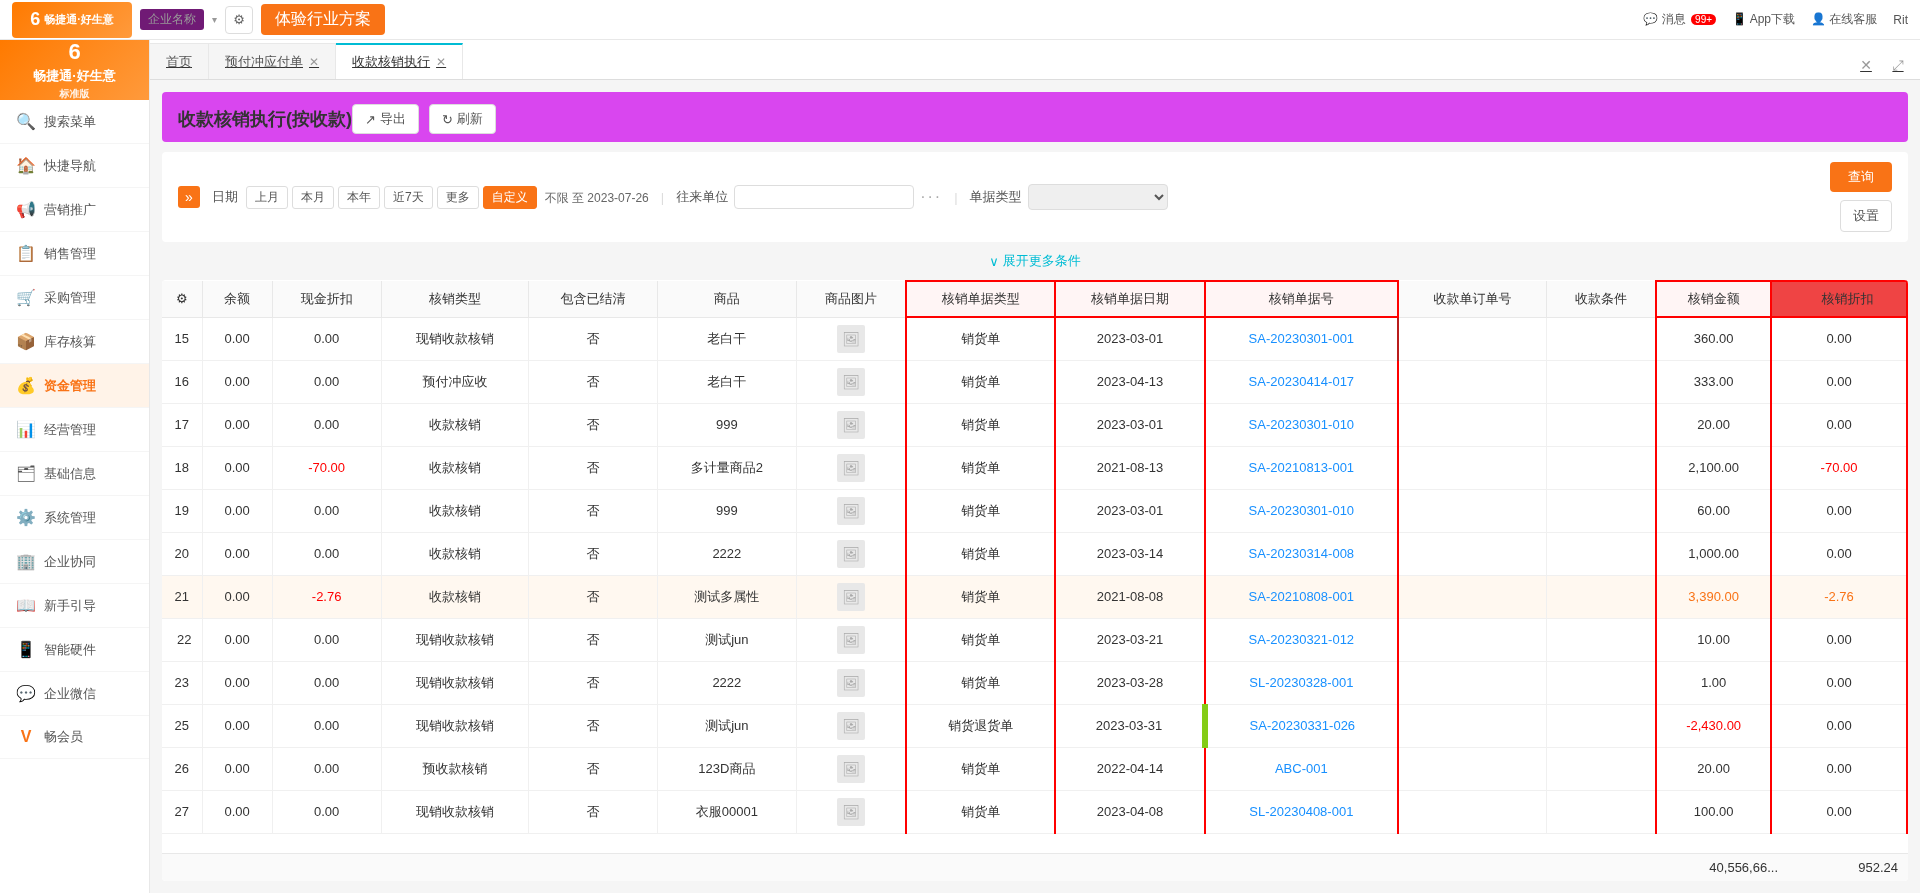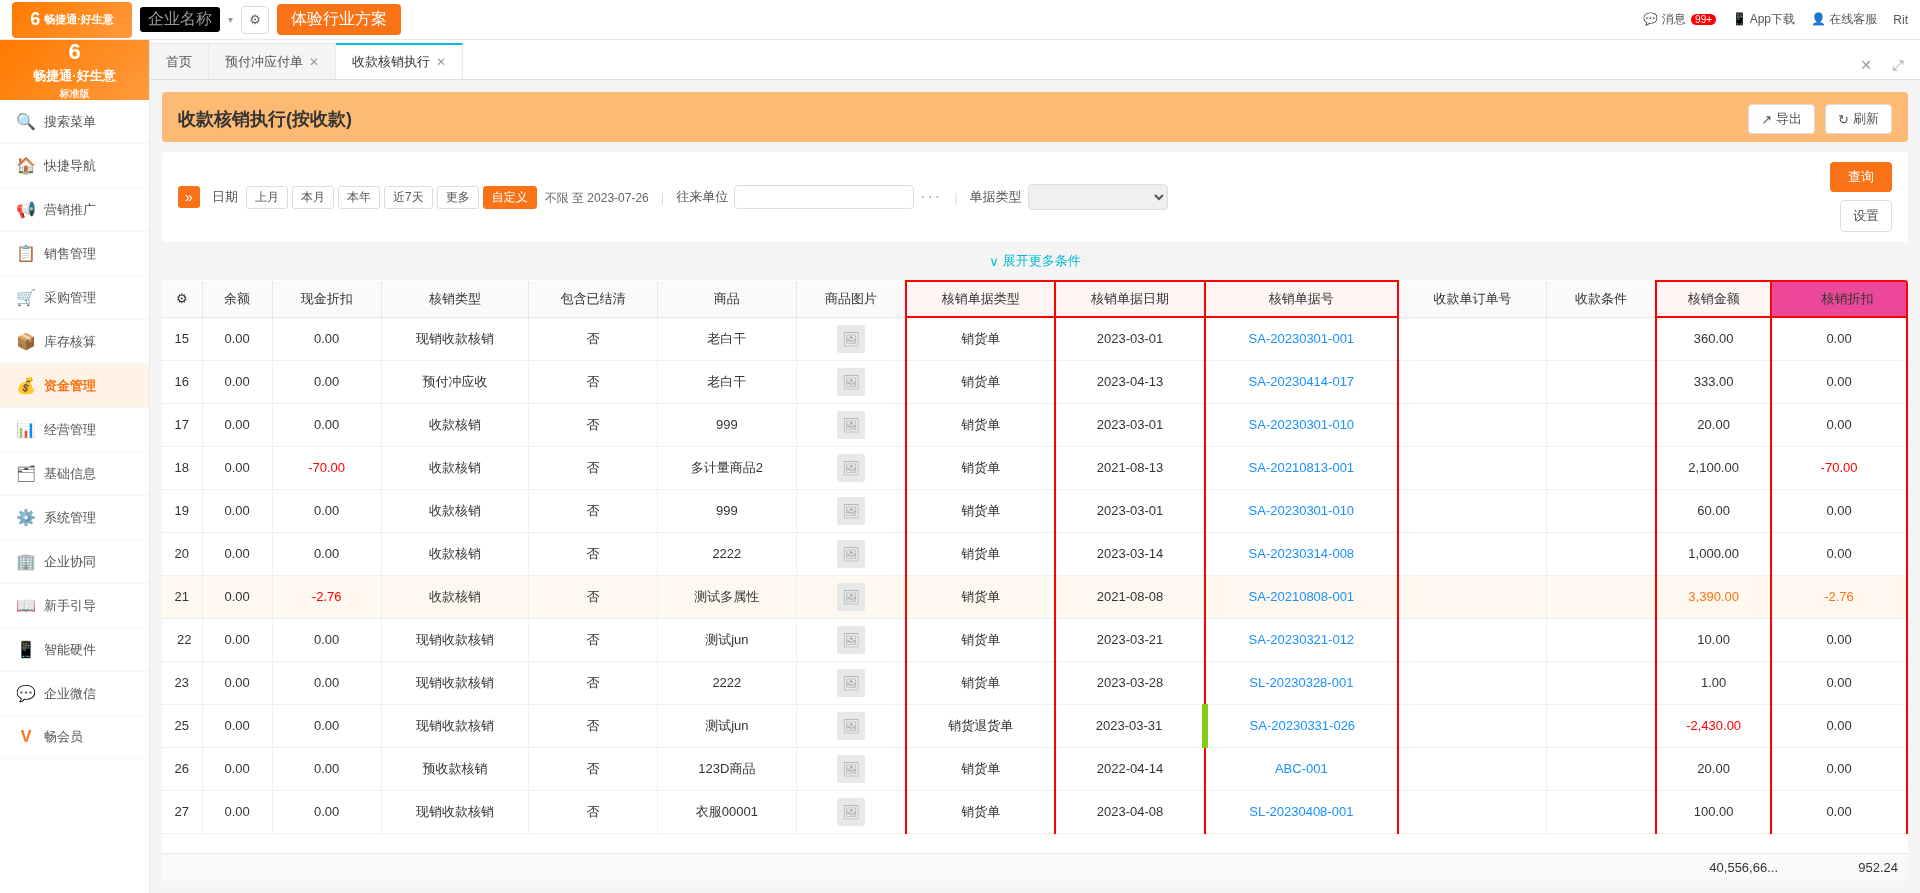--- a/index.html
+++ b/index.html
@@ -9,21 +9,21 @@
     .top-bar {
       height: 40px;
       background: #fff;
       border-bottom: 1px solid #e8e8e8;
       display: flex;
       align-items: center;
       padding: 0 12px;
       gap: 8px;
     }
     .top-bar-left { display: flex; align-items: center; gap: 8px; flex: 1; }
-    .company-name { color: #999; font-size: 16px; background: #000000; padding: 2px 8px; border-radius: 3px; }
+    .company-name { color: #999; font-size: 12px; background: #701a75; padding: 2px 8px; border-radius: 3px; }
     .dropdown-arrow { color: #999; font-size: 10px; }
     .gear-btn { width: 28px; height: 28px; border: 1px solid #ddd; border-radius: 4px; display: flex; align-items: center; justify-content: center; cursor: pointer; color: #666; }
     .trial-btn { background: #f97316; color: #fff; border: none; padding: 5px 14px; border-radius: 4px; cursor: pointer; font-size: 16px; }
     .top-bar-right { display: flex; align-items: center; gap: 16px; color: #555; font-size: 12px; }
     .badge-red { background: #f00; color: #fff; font-size: 10px; border-radius: 8px; padding: 0 4px; margin-left: 2px; }
 
     
     .layout { display: flex; height: 853px; }
 
     
@@ -65,20 +65,21 @@
     .main-content { flex: 1; display: flex; flex-direction: column; overflow: hidden; }
 
     
     .tab-bar {
       height: 40px;
       background: #fff;
       border-bottom: 1px solid #ddd;
       display: flex;
       align-items: flex-end;
       padding: 0 0 0 0;
+      text-decoration: underline;
     }
     .tab-item {
       height: 36px;
       padding: 0 16px;
       display: flex;
       align-items: center;
       gap: 6px;
       cursor: pointer;
       font-size: 13px;
       color: #555;
@@ -95,26 +96,26 @@
     .tab-item.home { color: #555; }
     .tab-close { font-size: 12px; color: #999; cursor: pointer; }
     .tab-bar-actions { margin-left: auto; display: flex; align-items: center; padding-right: 8px; gap: 4px; }
     .tab-action-btn { width: 28px; height: 28px; display: flex; align-items: center; justify-content: center; cursor: pointer; color: #999; font-size: 14px; }
 
     
     .page-content { flex: 1; overflow: hidden; display: flex; flex-direction: column; background: #f5f5f5; padding: 12px; gap: 10px; }
 
     
     .page-header {
-      background: #fdba74;
+      background: #d946ef;
       padding: 12px 16px 8px;
       border-radius: 4px;
       display: flex;
       align-items: center;
-      justify-content: space-between;
+      justify-content: flex-start;
     }
     .page-title { font-size: 18px; font-weight: bold; color: #333; }
     .page-actions { display: flex; gap: 10px; }
     .action-btn {
       display: flex;
       align-items: center;
       gap: 4px;
       padding: 5px 12px;
       border: 1px solid #ddd;
       border-radius: 4px;
@@ -401,21 +402,21 @@
                 <th>核销类型</th>
                 <th>包含已结清</th>
                 <th>商品</th>
                 <th>商品图片</th>
                 <th style="border:2px solid #f00;background:#fff5f5;">核销单据类型</th>
                 <th style="border:2px solid #f00;background:#fff5f5;">核销单据日期</th>
                 <th style="border:2px solid #f00;background:#fff5f5;">核销单据号</th>
                 <th>收款单订单号</th>
                 <th>收款条件</th>
                 <th style="border:2px solid #f00;background:#fff5f5;">核销金额</th>
-                <th style="border:2px solid #f00;background:#ec4899;padding-left:27px;">核销折扣</th>
+                <th style="border:2px solid #f00;background:#ef4444;padding-left:27px;">核销折扣</th>
               </tr>
             </thead>
             <tbody id="table-body">
             <tr>
     <td style="text-align:center;">15</td>
     <td>0.00</td>
     <td class="">0.00</td>
     <td>现销收款核销</td>
     <td>否</td>
     <td>老白干</td>

